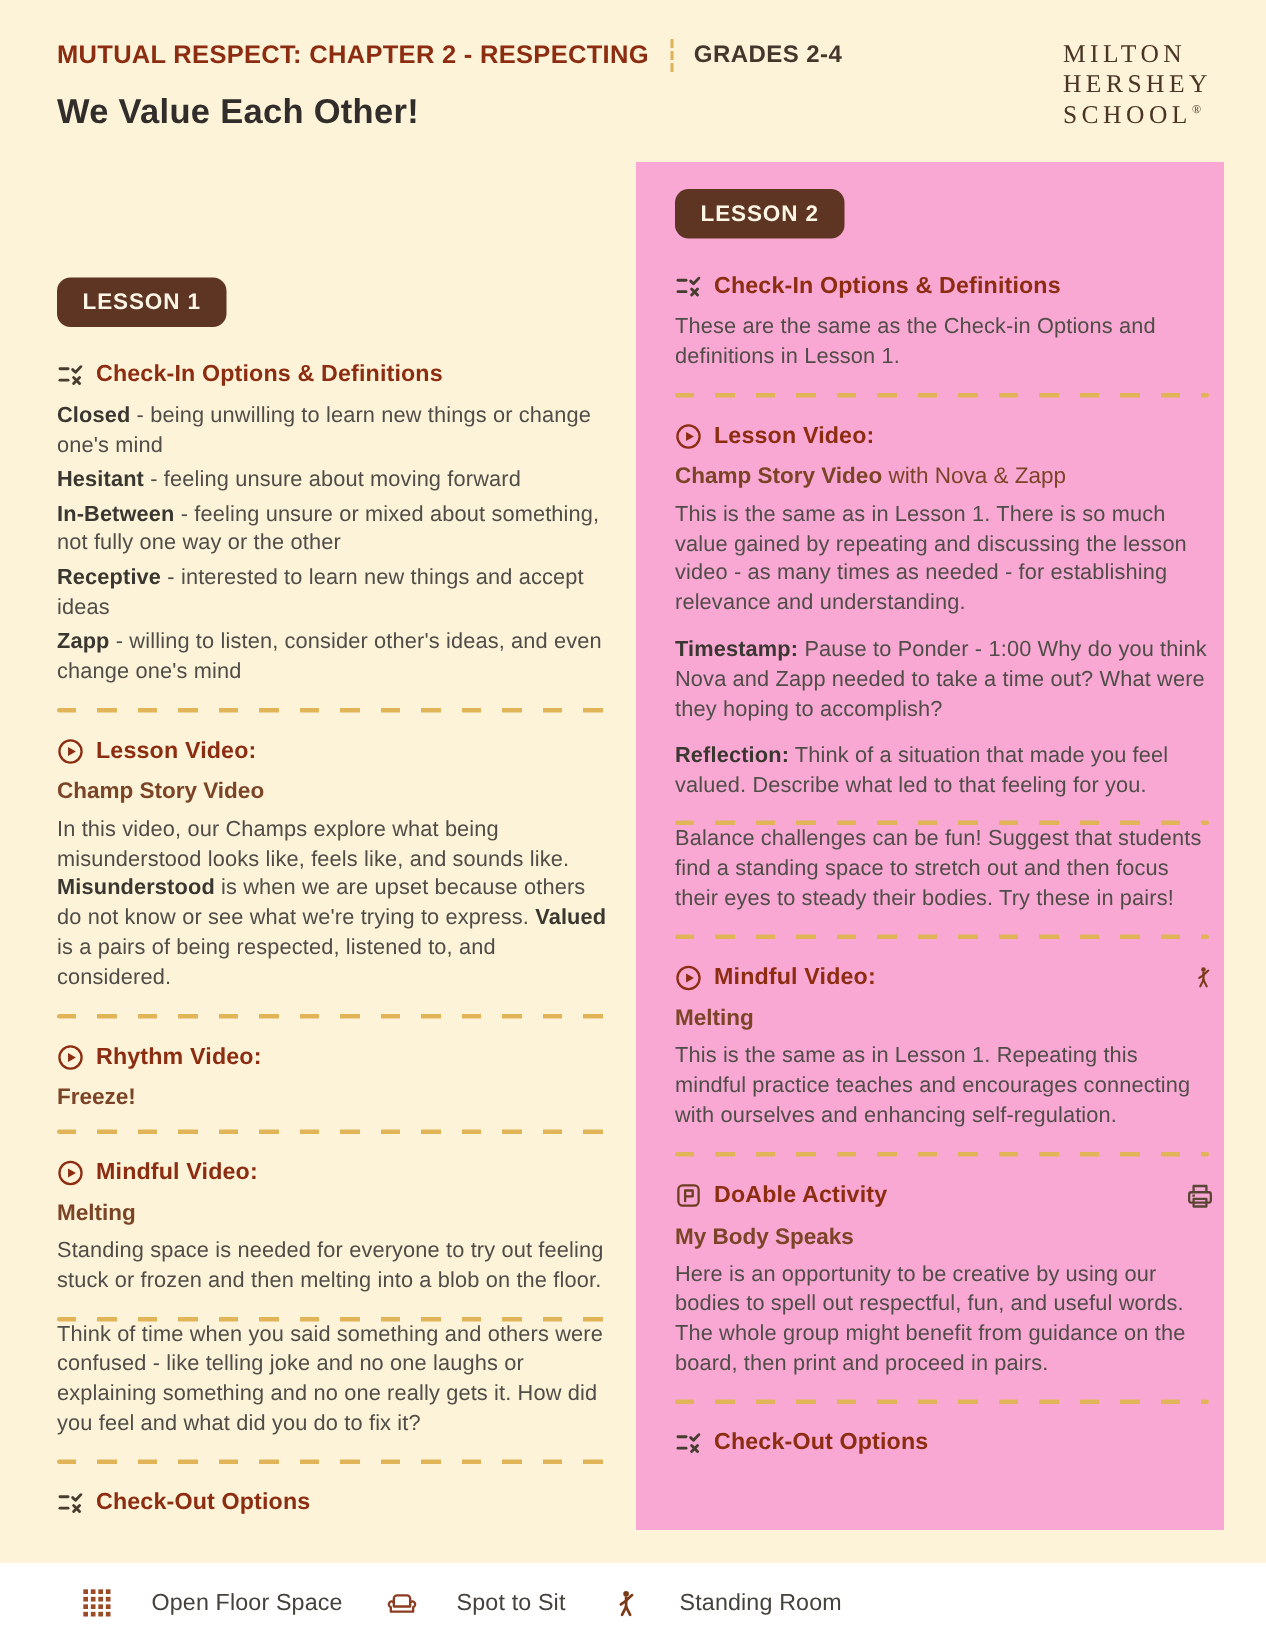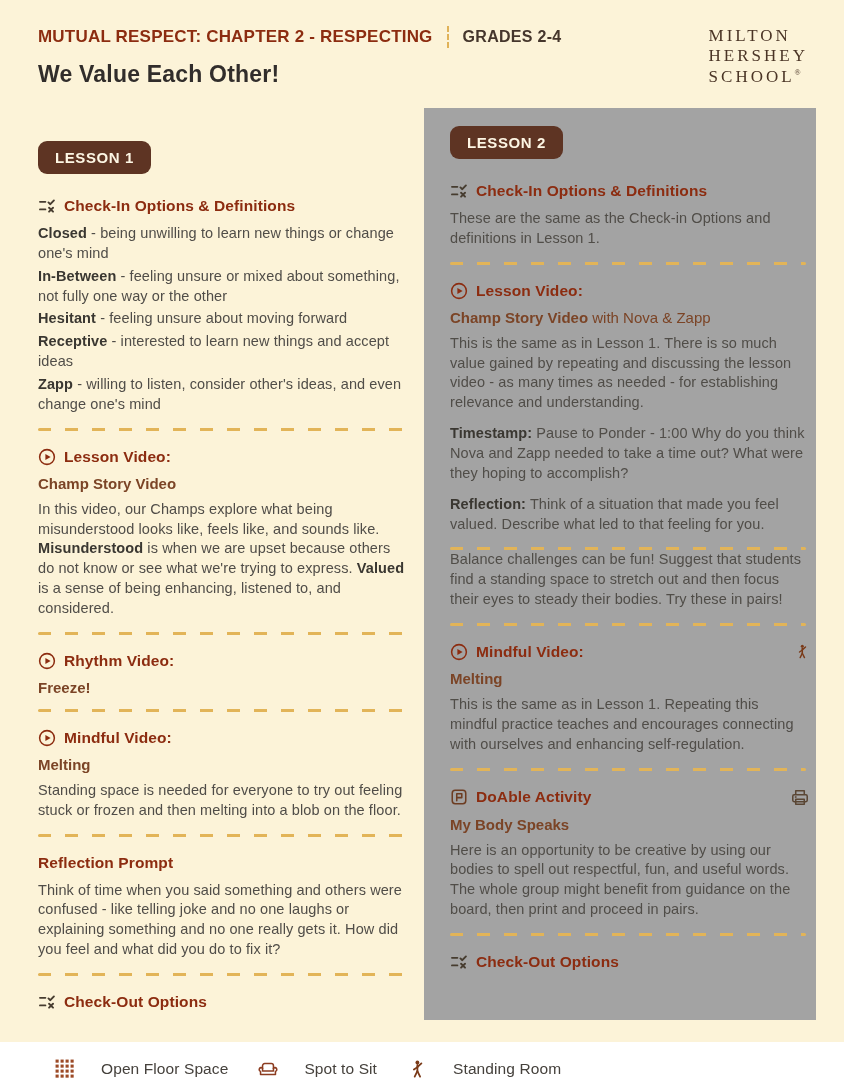--- a/index.html
+++ b/index.html
@@ -15,21 +15,21 @@
   .grades{font-size:16px;font-weight:700;color:#45362c;letter-spacing:.3px;}
   .doc-title{margin-top:13px;font-size:23px;font-weight:800;color:#312d2b;letter-spacing:.2px;}
   .logo{font-family:"Liberation Serif",serif;color:#4a3425;text-align:left;line-height:1.2;margin-right:8px;margin-top:2px;}
   .logo .ln{display:block;font-size:17px;letter-spacing:3px;}
   .logo .reg{font-size:8px;vertical-align:super;letter-spacing:0;}
 
   
   .columns{display:flex;align-items:flex-end;margin-top:10px;height:calc(1042px - 24px - 96px);}
   .col{box-sizing:border-box;padding-top:18px;}
   .col-left{width:386px;padding-right:16px;}
-  .col-right{width:392px;background:#a3a3a3;padding:18px 6px 40px 26px;}
+  .col-right{width:392px;background:#f9a8d4;padding:18px 6px 40px 26px;}
 
   .badge{display:inline-block;background:#5e3423;color:#fdf6e4;font-size:15px;font-weight:800;letter-spacing:.6px;padding:8px 17px;border-radius:9px;margin-bottom:6px;}
 
   .sec-head{display:flex;align-items:center;gap:8px;margin:17px 0 9px;}
   .sec-title{margin:0;font-size:15.5px;font-weight:800;color:#8c2c10;letter-spacing:.1px;}
   .icon{display:inline-flex;width:18px;height:18px;flex:0 0 auto;}
   .icon svg{width:100%;height:100%;}
   .icon.play{color:#8c2c10;}
   .icon.checklist{color:#463c2f;}
   .icon.journal{color:#6d3d22;}
@@ -80,37 +80,37 @@
               <svg viewBox="0 0 20 20" fill="none" stroke="currentColor" stroke-width="2.1" stroke-linecap="round" stroke-linejoin="round">
                 <path d="M2.2 5.4h6"></path>
                 <path d="M2.2 13.8h6"></path>
                 <path d="M11.6 6l2.1 2 4-4.2"></path>
                 <path d="M12.3 11.9l4.4 4.4M16.7 11.9l-4.4 4.4"></path>
               </svg>
             </span>
             <h3 class="sec-title">Check-In Options &amp; Definitions</h3>
           </div>
           <p class="para"><b>Closed</b><span> - being unwilling to learn new things or change one's mind</span></p>
+          <p class="para"><b>Hesitant</b><span> - feeling unsure about moving forward</span></p>
           <p class="para"><b>In-Between</b><span> - feeling unsure or mixed about something, not fully one way or the other</span></p>
-          <p class="para"><b>Hesitant</b><span> - feeling unsure about moving forward</span></p>
           <p class="para"><b>Receptive</b><span> - interested to learn new things and accept ideas</span></p>
           <p class="para"><b>Zapp</b><span> - willing to listen, consider other's ideas, and even change one's mind</span></p>
           <div class="divider"></div>
         </section><section class="section">
           <div class="sec-head">
             <span class="icon play">
               <svg viewBox="0 0 20 20">
                 <circle cx="10" cy="10" r="8.2" fill="none" stroke="currentColor" stroke-width="1.7"></circle>
                 <path d="M8.2 6.6v6.8L14 10z" fill="currentColor"></path>
               </svg>
             </span>
             <h3 class="sec-title">Lesson Video:</h3>
           </div>
           <h4 class="sec-sub"><span>Champ Story Video</span></h4>
-          <p class="para"><span>In this video, our Champs explore what being misunderstood looks like, feels like, and sounds like. </span><b>Misunderstood</b><span> is when we are upset because others do not know or see what we're trying to express. </span><b>Valued</b><span> is a sense of being enhancing, listened to, and considered.</span></p>
+          <p class="para"><span>In this video, our Champs explore what being misunderstood looks like, feels like, and sounds like. </span><b>Misunderstood</b><span> is when we are upset because others do not know or see what we're trying to express. </span><b>Valued</b><span> is a pairs of being respected, listened to, and considered.</span></p>
           <div class="divider"></div>
         </section><section class="section">
           <div class="sec-head">
             <span class="icon play">
               <svg viewBox="0 0 20 20">
                 <circle cx="10" cy="10" r="8.2" fill="none" stroke="currentColor" stroke-width="1.7"></circle>
                 <path d="M8.2 6.6v6.8L14 10z" fill="currentColor"></path>
               </svg>
             </span>
             <h3 class="sec-title">Rhythm Video:</h3>
@@ -124,23 +124,20 @@
                 <circle cx="10" cy="10" r="8.2" fill="none" stroke="currentColor" stroke-width="1.7"></circle>
                 <path d="M8.2 6.6v6.8L14 10z" fill="currentColor"></path>
               </svg>
             </span>
             <h3 class="sec-title">Mindful Video:</h3>
           </div>
           <h4 class="sec-sub"><span>Melting</span></h4>
           <p class="para"><span>Standing space is needed for everyone to try out feeling stuck or frozen and then melting into a blob on the floor.</span></p>
           <div class="divider"></div>
         </section><section class="section">
-          <div class="sec-head">
-            <h3 class="sec-title">Reflection Prompt</h3>
-          </div>
           <p class="para"><span>Think of time when you said something and others were confused - like telling joke and no one laughs or explaining something and no one really gets it. How did you feel and what did you do to fix it?</span></p>
           <div class="divider"></div>
         </section><section class="section">
           <div class="sec-head">
             <span class="icon checklist">
               <svg viewBox="0 0 20 20" fill="none" stroke="currentColor" stroke-width="2.1" stroke-linecap="round" stroke-linejoin="round">
                 <path d="M2.2 5.4h6"></path>
                 <path d="M2.2 13.8h6"></path>
                 <path d="M11.6 6l2.1 2 4-4.2"></path>
                 <path d="M12.3 11.9l4.4 4.4M16.7 11.9l-4.4 4.4"></path>

